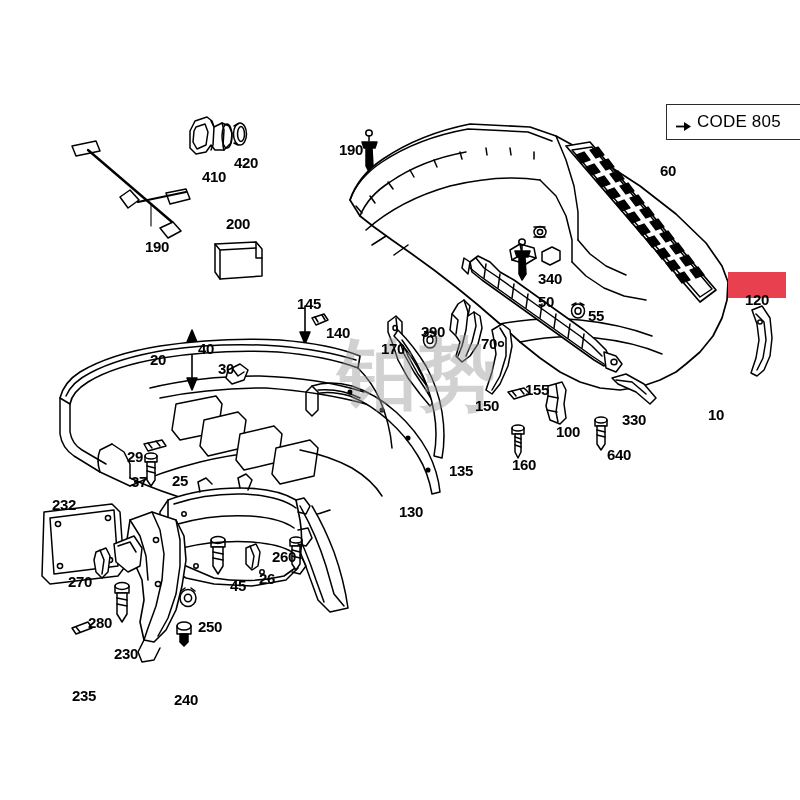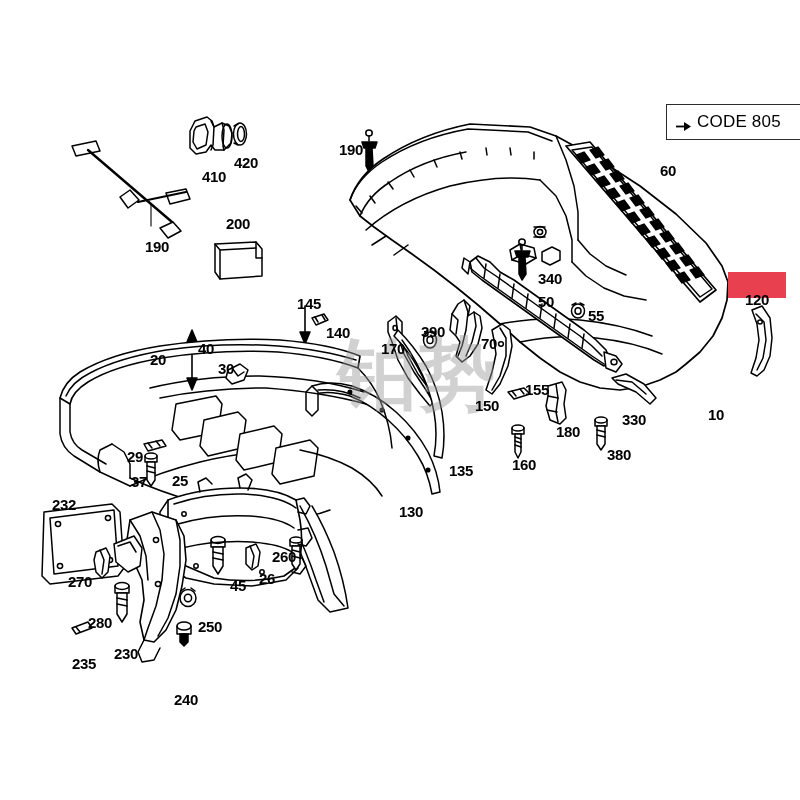--- a/index.html
+++ b/index.html
@@ -495,34 +495,34 @@
       <div class="callout" style="left: 660px; top: 163px;">60</div>
       <div class="callout" style="left: 481px; top: 327px; margin-top: 9px;">70</div>
       <div class="callout" style="left: 745px; top: 292px;">120</div>
       <div class="callout" style="left: 399px; top: 504px;">130</div>
       <div class="callout" style="left: 449px; top: 463px;">135</div>
       <div class="callout" style="left: 326px; top: 325px;">140</div>
       <div class="callout" style="left: 297px; top: 296px;">145</div>
       <div class="callout" style="left: 475px; top: 398px;">150</div>
       <div class="callout" style="left: 525px; top: 382px;">155</div>
       <div class="callout" style="left: 512px; top: 457px;">160</div>
-      <div class="callout" style="left: 556px; top: 424px;">180</div>
+      <div class="callout" style="left: 556px; top: 424px;">100</div>
       <div class="callout" style="left: 339px; top: 142px;">190</div>
       <div class="callout" style="left: 226px; top: 216px;">200</div>
       <div class="callout" style="left: 114px; top: 646px;">230</div>
       <div class="callout" style="left: 52px; top: 497px;">232</div>
-      <div class="callout" style="left: 72px; top: 656px; text-align: center;">235</div>
+      <div class="callout" style="left: 72px; top: 688px; text-align: center;">235</div>
       <div class="callout" style="left: 174px; top: 692px;">240</div>
       <div class="callout" style="left: 198px; top: 619px;">250</div>
       <div class="callout" style="left: 272px; top: 549px;">260</div>
       <div class="callout" style="left: 68px; top: 574px;">270</div>
       <div class="callout" style="left: 88px; top: 615px;">280</div>
       <div class="callout" style="left: 622px; top: 412px;">330</div>
       <div class="callout" style="left: 538px; top: 271px;">340</div>
       <div class="callout" style="left: 381px; top: 341px;">170</div>
-      <div class="callout" style="left: 607px; top: 447px;">380</div>
+      <div class="callout" style="left: 607px; top: 447px;">640</div>
       <div class="callout" style="left: 421px; top: 324px;">390</div>
       <div class="callout" style="left: 202px; top: 169px;">410</div>
       <div class="callout" style="left: 234px; top: 155px;">420</div>
       <div class="callout" style="left: 145px; top: 239px;">190</div>
     </div>
 
 </div>
 
 </body></html>

